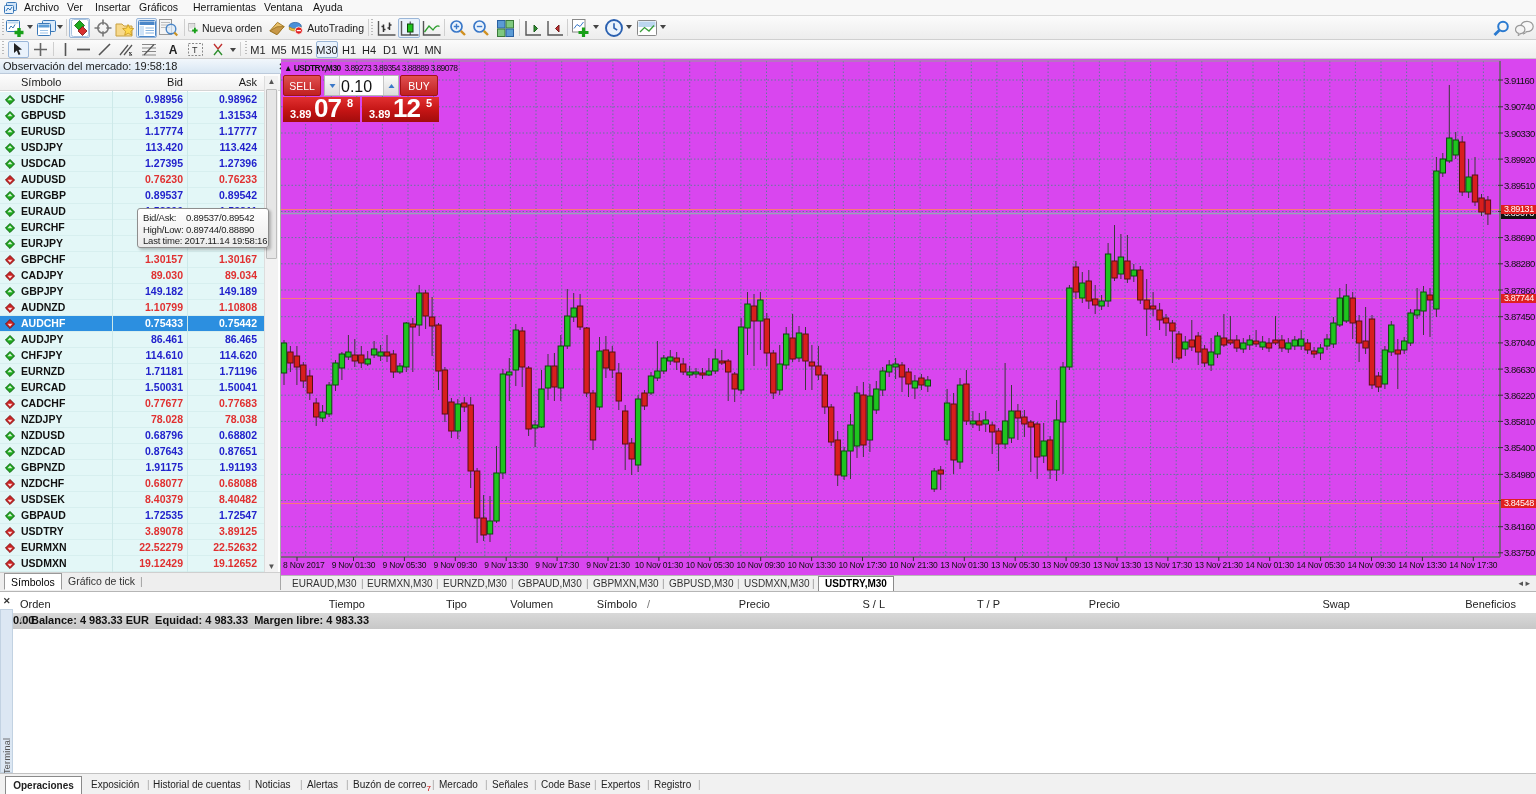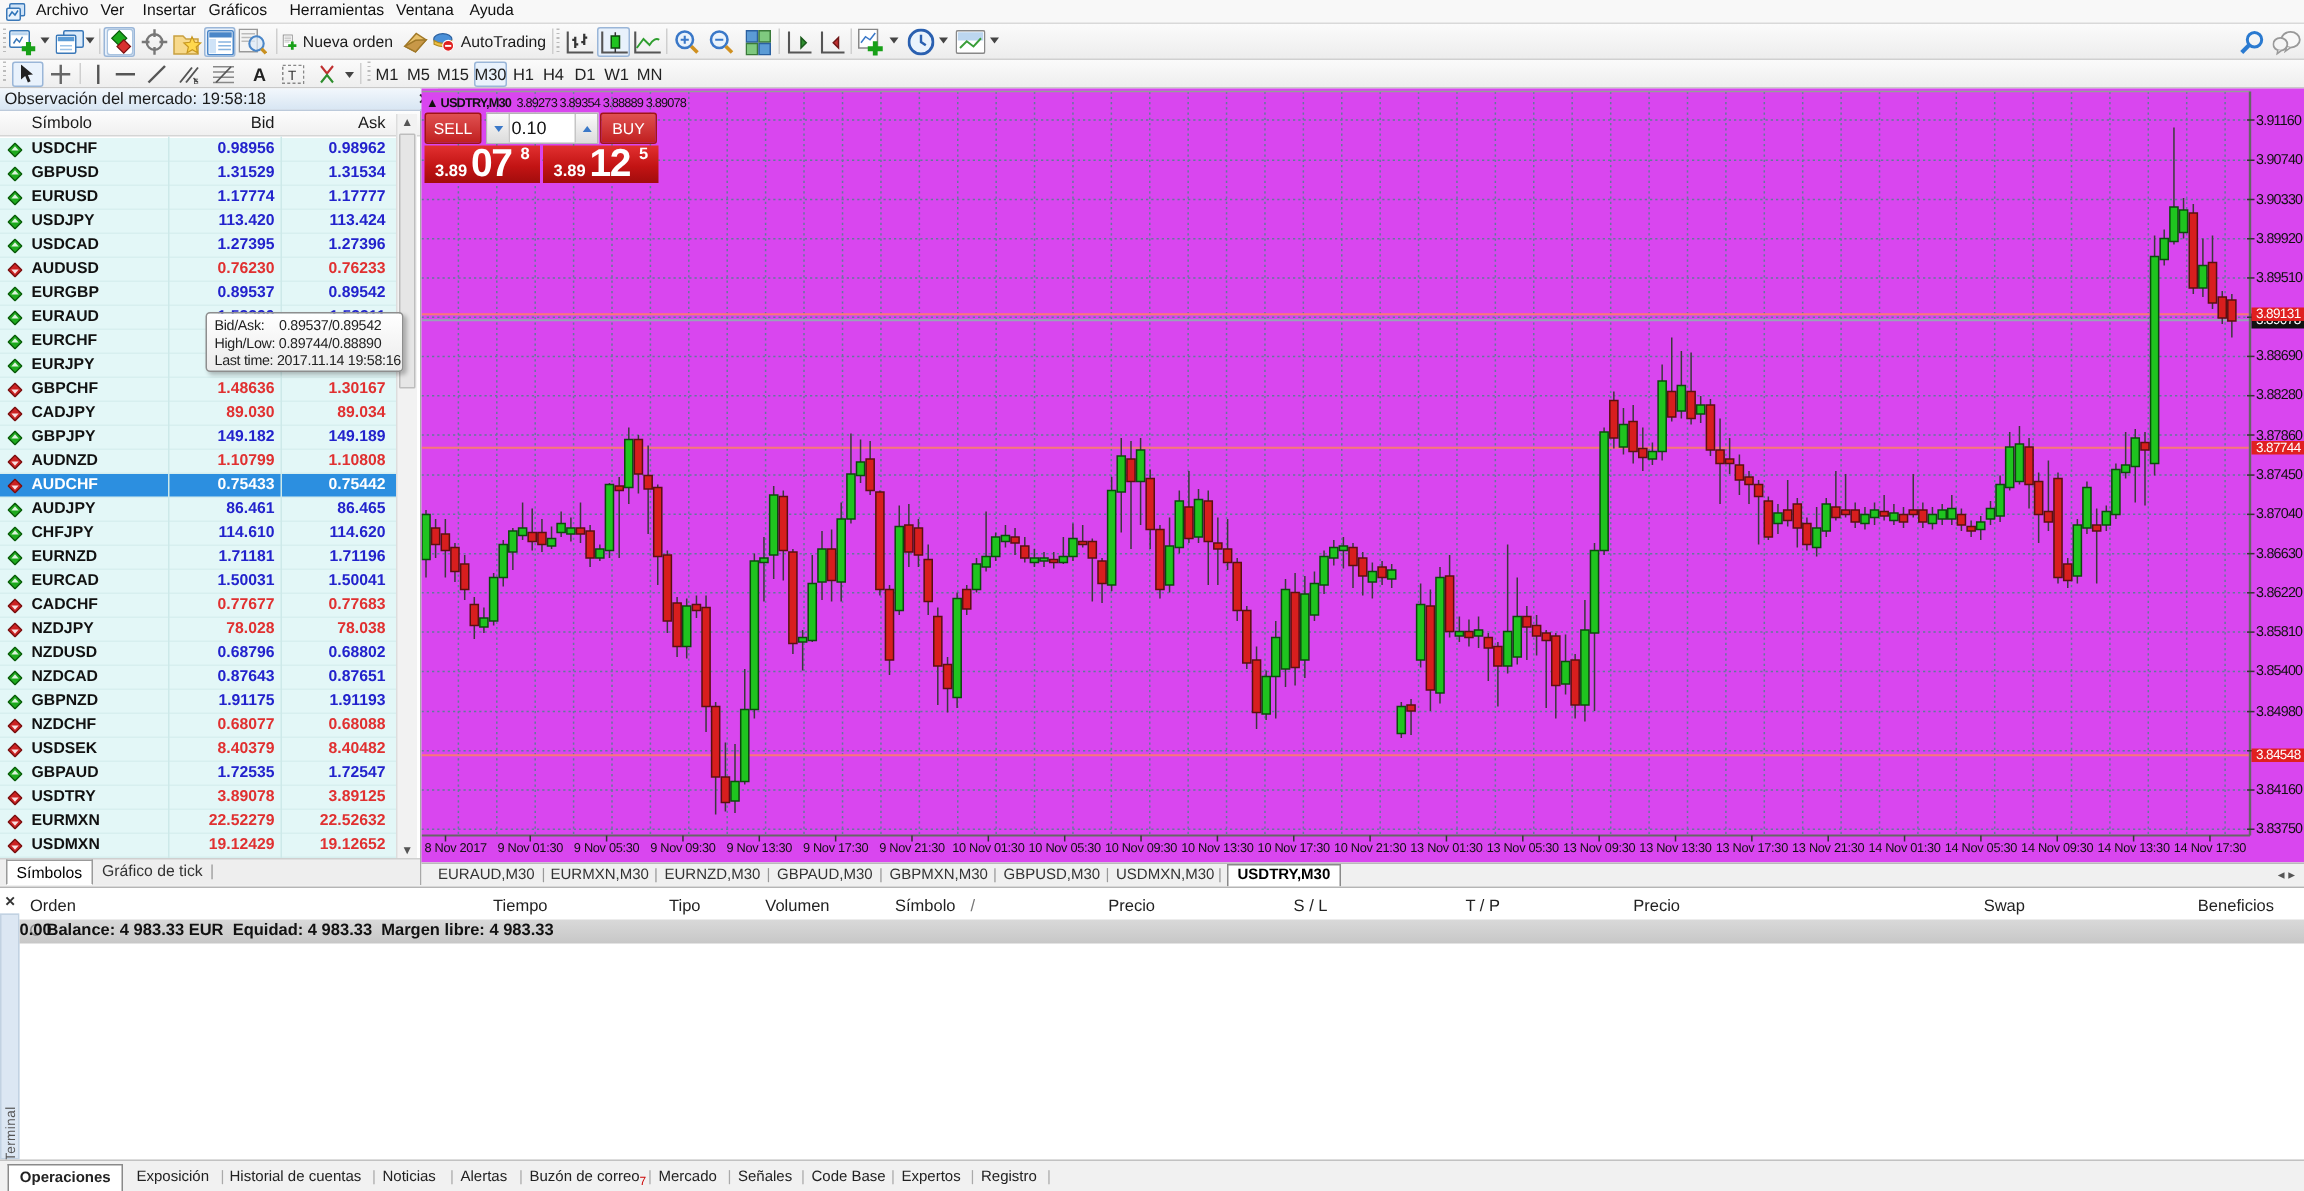--- a/index.html
+++ b/index.html
@@ -52,21 +52,21 @@
 .ptag.blk{background:#111}
 .tlab{position:absolute;top:501px;width:80px;text-align:center;font-size:8.5px;color:#111;letter-spacing:-0.2px;white-space:nowrap}
 
 #ocw{position:absolute;left:2px;top:16px;width:157px;height:47px}
 #ocw .btn{position:absolute;top:0;width:38px;height:21px;background:linear-gradient(#e05050,#c02020);border:1px solid #a01515;border-radius:2px;color:#fff;font-size:10.5px;text-align:center;line-height:20px}
 #ocw #sellb{left:0}
 #ocw #buyb{left:117px}
 #ocw .spin{position:absolute;left:41px;top:0;width:75px;height:21px;background:#fff;border:1px solid #b5b5b5}
 #ocw .sd{position:absolute;left:0;top:0;width:15px;height:19px;background:linear-gradient(#fafafa,#dcdcdc);border-right:1px solid #c5c5c5}
 #ocw .su{position:absolute;right:0;top:0;width:15px;height:19px;background:linear-gradient(#fafafa,#dcdcdc);border-left:1px solid #c5c5c5}
-#ocw .sval{position:absolute;left:16px;top:2px;width:20px;text-align:right;font-size:12px;color:#111}
+#ocw .sval{position:absolute;left:16px;top:2px;width:20px;text-align:right;font-size:16px;color:#111}
 #ocw .pricebox{position:absolute;top:22px;width:77px;height:25px;background:linear-gradient(#e23030 0%,#c31414 55%,#a20c0c 100%);color:#fff}
 #ocw #sellp{left:0}
 #ocw #buyp{left:79px}
 .pb-small{position:absolute;left:7px;bottom:2px;font-size:11px;font-weight:bold}
 .pb-big{position:absolute;left:31px;top:-4px;font-size:26px;font-weight:bold;letter-spacing:-1px}
 .pb-sup{position:absolute;left:64px;top:0;font-size:11px;font-weight:bold}
 
 #chtabs{position:absolute;left:281px;top:575px;width:1255px;height:16px;background:#f0f0f0;border-top:1px solid #b9b9b9;font-size:10px;color:#333}
 .ctab{position:absolute;top:2px}
 .csep{position:absolute;top:2px;color:#999}
@@ -470,21 +470,21 @@
           <span class="mask nB">132.858</span>
         </div>
         <div class="mrow" style="top:193px">
           <span class="mic">
             <svg width="10" height="10" viewBox="0 0 11 11">
               <path d="M5.5 0.5 L10.5 5.5 L5.5 10.5 L0.5 5.5 Z" fill="#cc2222" stroke="#7a1010" stroke-width="1"></path>
               <path d="M5.5 8.2 L2.8 5.1 L8.2 5.1 Z" fill="#fff" opacity="0.85"></path>
             </svg>
           </span>
           <span class="msym">GBPCHF</span>
-          <span class="mbid nR">1.48636</span>
+          <span class="mbid nR">1.30157</span>
           <span class="mask nR">1.30167</span>
         </div>
         <div class="mrow" style="top:209px">
           <span class="mic">
             <svg width="10" height="10" viewBox="0 0 11 11">
               <path d="M5.5 0.5 L10.5 5.5 L5.5 10.5 L0.5 5.5 Z" fill="#cc2222" stroke="#7a1010" stroke-width="1"></path>
               <path d="M5.5 8.2 L2.8 5.1 L8.2 5.1 Z" fill="#fff" opacity="0.85"></path>
             </svg>
           </span>
           <span class="msym">CADJPY</span>

